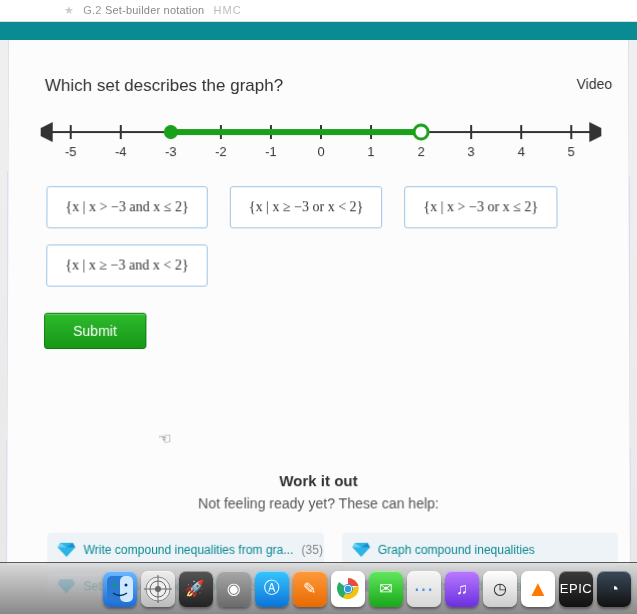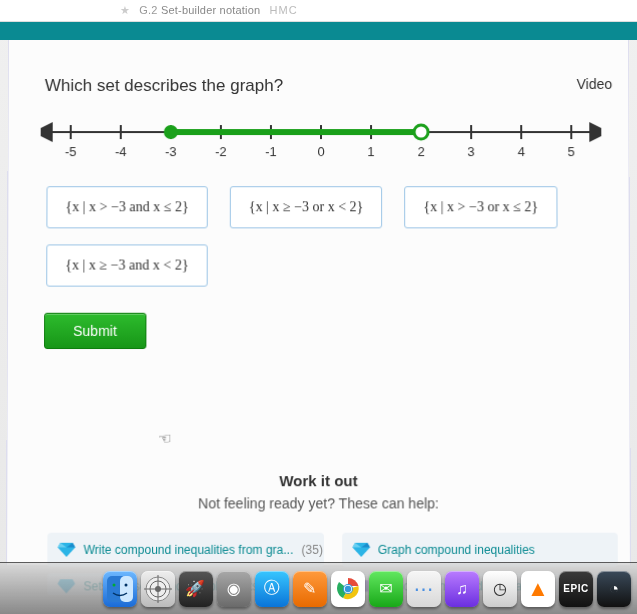--- a/index.html
+++ b/index.html
@@ -9,21 +9,21 @@
     width: 637px;
     height: 614px;
     overflow: hidden;
     position: relative;
   }
   .top-bar {
     background: #fff;
     height: 22px;
     font-size: 11px;
     color: #888;
-    padding: 4px 0 0 120px;
+    padding: 4px 0 0 64px;
     border-bottom: 1px solid #ddd;
     letter-spacing: 0.2px;
   }
   .top-bar .star { color: #ccc; margin-right: 6px; }
   .top-bar .code { color: #999; }
   .top-bar .hmc { color: #bbb; margin-left: 6px; letter-spacing: 1px; }
   .teal-strip { height: 18px; background: #0a8a92; }
   .page {
     background: #fcfcfc;
     margin: 0 8px;
@@ -129,21 +129,21 @@
   .di-launch { background: linear-gradient(180deg,#555,#222); color:#9ac4ff; }
   .di-gray   { background: linear-gradient(180deg,#a8a8a8,#6a6a6a); color:#fff; }
   .di-appst  { background: linear-gradient(180deg,#37c6ff,#0a74d8); color:#fff; }
   .di-pages  { background: linear-gradient(180deg,#ff9a3c,#e86a00); color:#fff; }
   .di-chrome { background: #fff; }
   .di-msgs   { background: linear-gradient(180deg,#62e860,#18a818); color:#fff; }
   .di-dots   { background: linear-gradient(180deg,#f6f6f6,#d8d8d8); color:#4a90e2; font-size:20px; letter-spacing:1px;}
   .di-itunes { background: linear-gradient(180deg,#b97bff,#6b2fe0); color:#fff; }
   .di-clock  { background: linear-gradient(180deg,#fff,#ccc); color:#333; }
   .di-vlc    { background: #fff; color:#ff7a00; font-size:22px; }
-  .di-epic   { background: linear-gradient(180deg,#3a3a3a,#111); color:#fff; font-size:10px; font-weight:bold; letter-spacing:0.5px;}
+  .di-epic   { background: linear-gradient(180deg,#3a3a3a,#111); color:#fff; font-size:13px; font-weight:normal; letter-spacing:0.5px;}
   .di-steam  { background: linear-gradient(180deg,#3a4a5a,#111); color:#fff; }
   .chrome-svg { width:24px; height:24px; }
   .safari-svg { width:28px; height:28px; }
 </style>
 </head>
 <body>
 
 <div class="top-bar">
   <span class="star">★</span>
   <span class="code">G.2</span>

